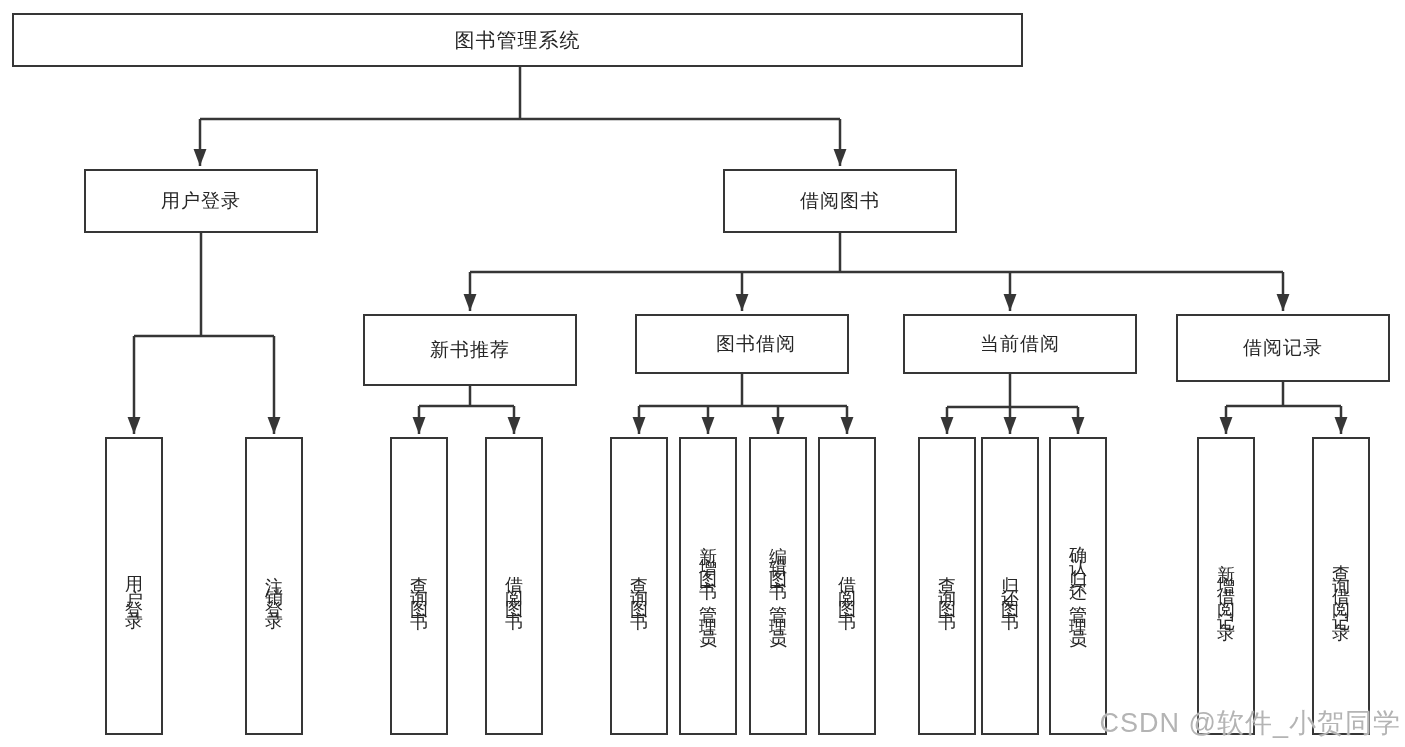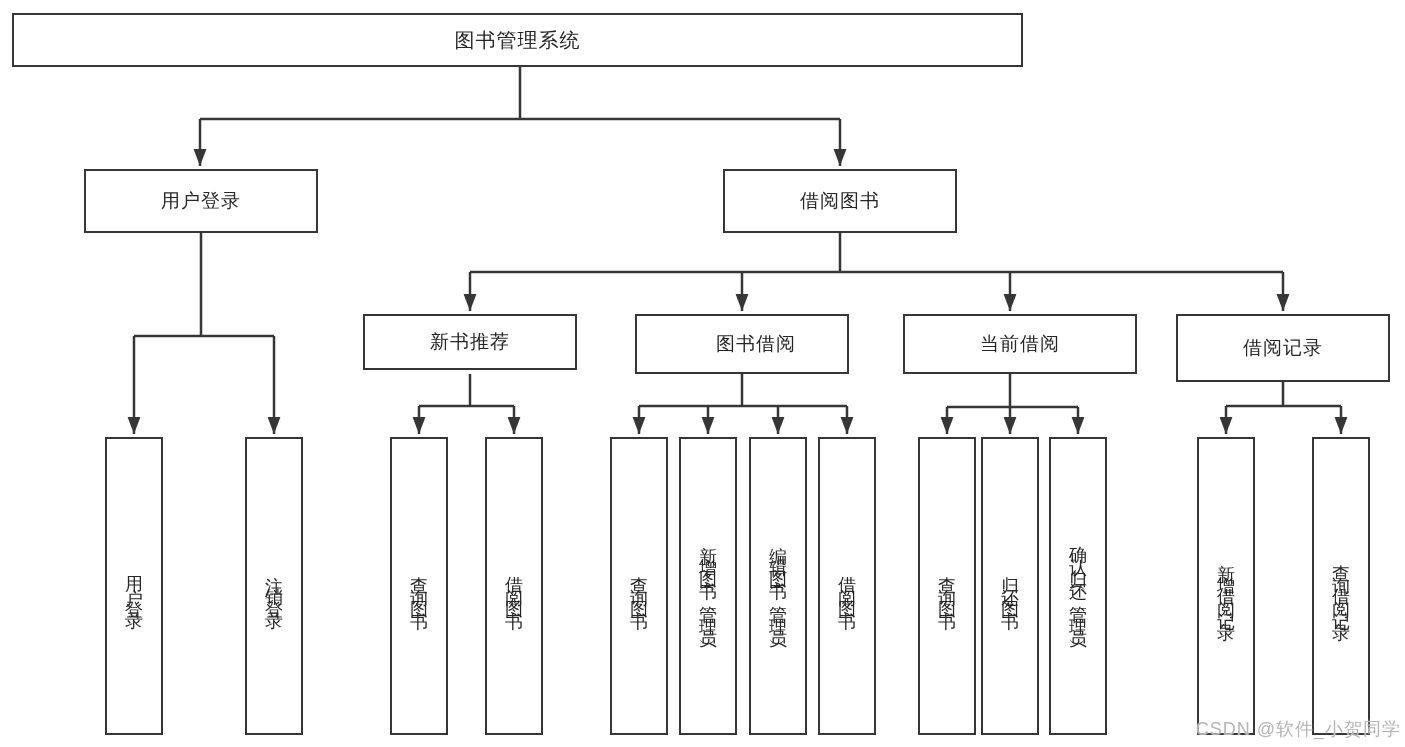--- a/index.html
+++ b/index.html
@@ -35,21 +35,21 @@
     writing-mode:vertical-rl;
     text-orientation:mixed;
     font-size:18px;
     letter-spacing:12px;
     line-height:1;
     white-space:nowrap;
   }
   .watermark{
     position:absolute;
     right:4px;bottom:6px;
-    font-size:18px;
+    font-size:27px;
     color:var(--watermark-color);
     text-shadow:0 0 2px #ffffff;
     z-index:5;
     letter-spacing:1px;
   }
 </style>
 </head>
 <body>
 
 <div id="stage">
@@ -99,21 +99,21 @@
     <span>图书管理系统</span>
   </div>
 
   <div class="node h-box" style="left:84px;top:169px;width:234px;height:64px;">
     <span>用户登录</span>
   </div>
   <div class="node h-box" style="left:723px;top:169px;width:234px;height:64px;">
     <span>借阅图书</span>
   </div>
 
-  <div class="node h-box" style="left:363px;top:314px;width:214px;height:56px;text-align:center;">
+  <div class="node h-box" style="left:363px;top:314px;width:214px;height:72px;text-align:center;">
     <span>新书推荐</span>
   </div>
   <div class="node h-box" style="left:635px;top:314px;width:214px;height:60px;padding-left:28px;">
     <span>图书借阅</span>
   </div>
   <div class="node h-box" style="left:903px;top:314px;width:234px;height:60px;">
     <span>当前借阅</span>
   </div>
   <div class="node h-box" style="left:1176px;top:314px;width:214px;height:68px;">
     <span>借阅记录</span>

